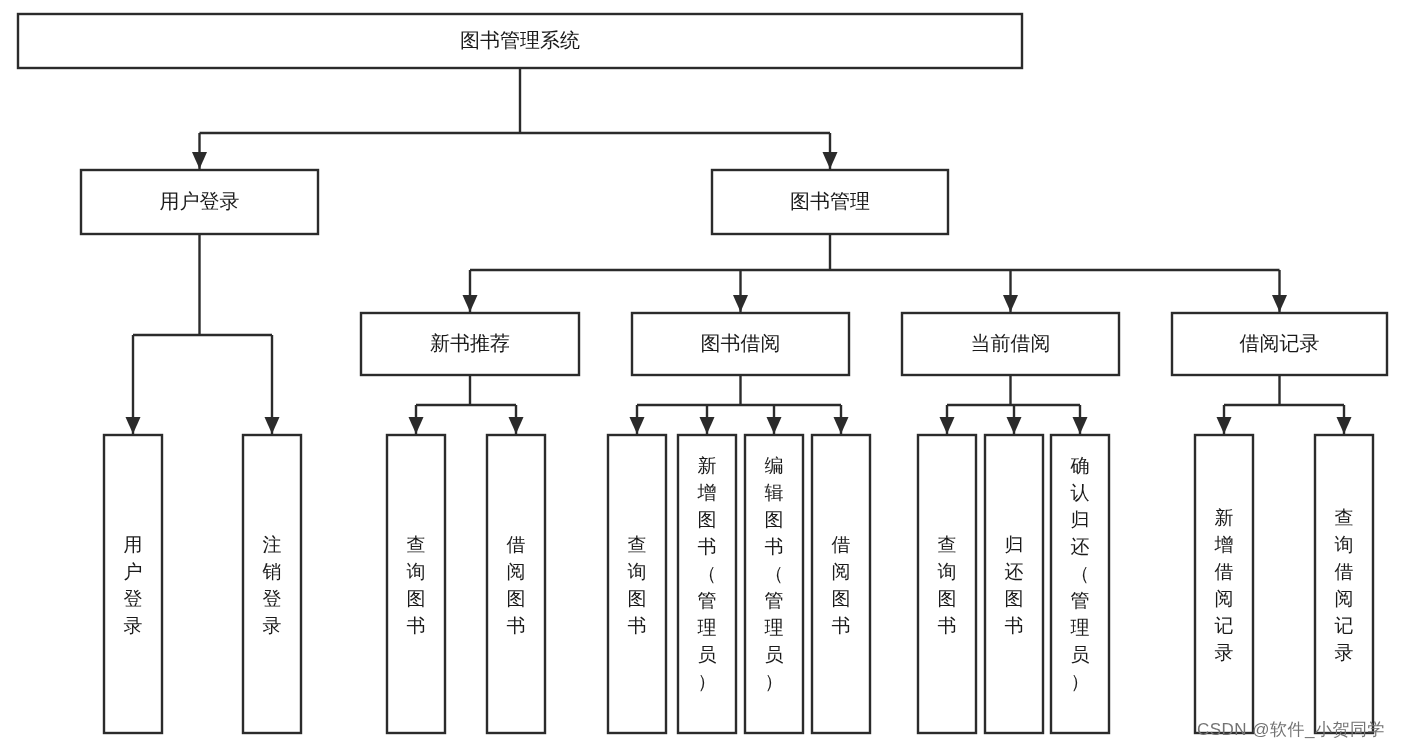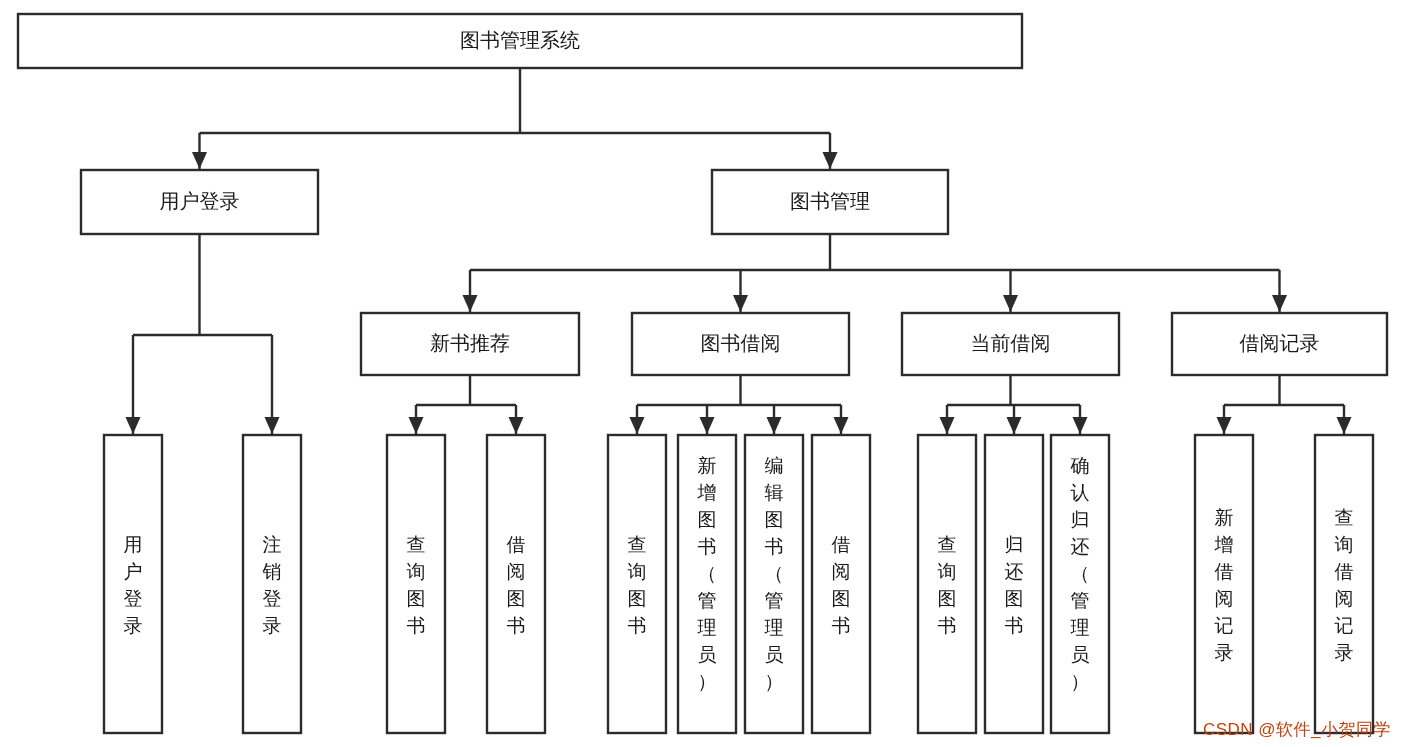--- a/index.html
+++ b/index.html
@@ -53,25 +53,25 @@
     dominant-baseline: middle;
   }
   .label-v {
     font-family: "Liberation Sans", "DejaVu Sans", sans-serif;
     font-size: 19px;
     fill: #1a1a1a;
     text-anchor: middle;
   }
   .watermark {
     position: absolute;
-    right: 14px;
+    right: 20px;
     bottom: 6px;
     font-family: "Liberation Sans", "DejaVu Sans", sans-serif;
     font-size: 17px;
-    color: #c2410c;
+    color: #737373;
     letter-spacing: 0.5px;
     white-space: nowrap;
     pointer-events: none;
   }
 </style>
 </head>
 <body>
 
 <div id="stage">
 

